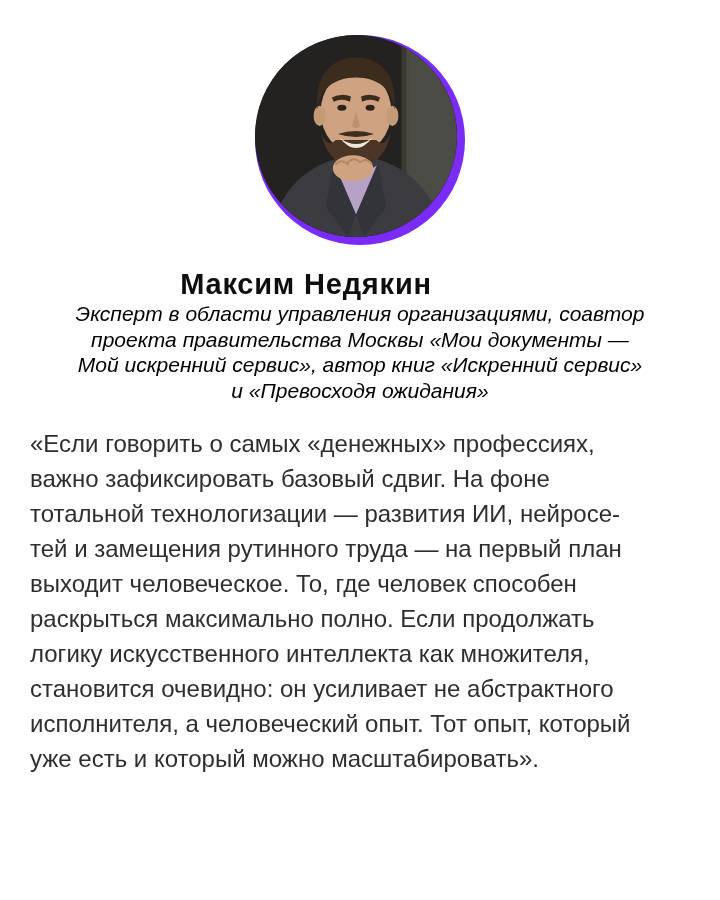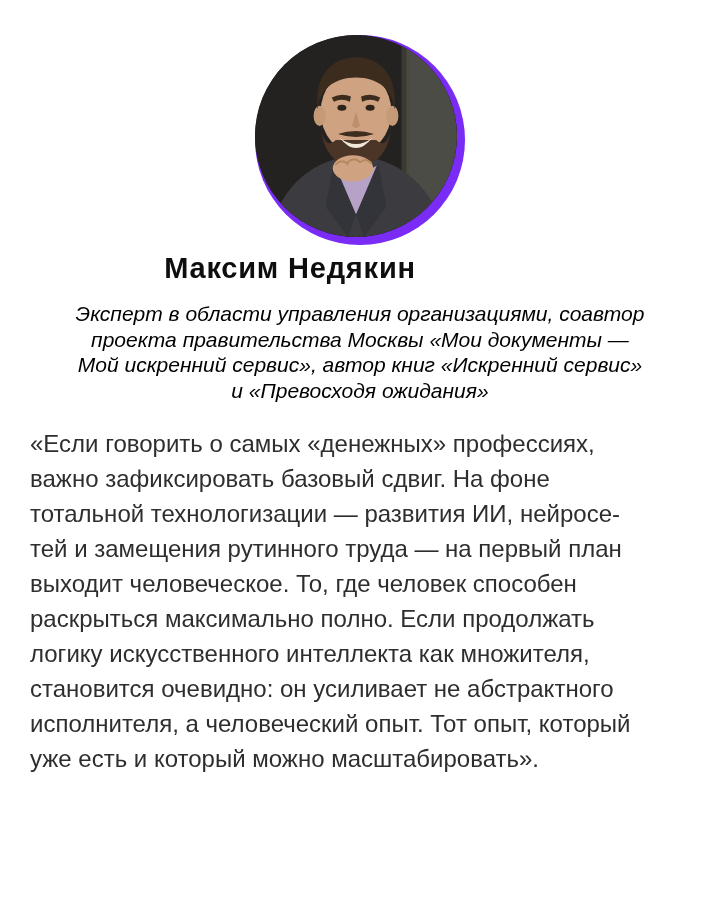--- a/index.html
+++ b/index.html
@@ -27,21 +27,21 @@
     width: 202px; height: 202px;
     border-radius: 50%;
     overflow: hidden;
     background: #242220;
   }
   .avatar-photo svg { display: block; width: 100%; height: 100%; }
   .profile-name {
     position: absolute;
     left: 0; top: 252px;
     width: 580px;
-    margin: 0;
+    margin: 16px;
     text-align: center;
     font-size: 29px;
     font-weight: 800;
     letter-spacing: 0.8px;
     color: #0e0e0e;
   }
   .profile-subtitle {
     position: absolute;
     left: 0; top: 301px;
     width: 720px;

